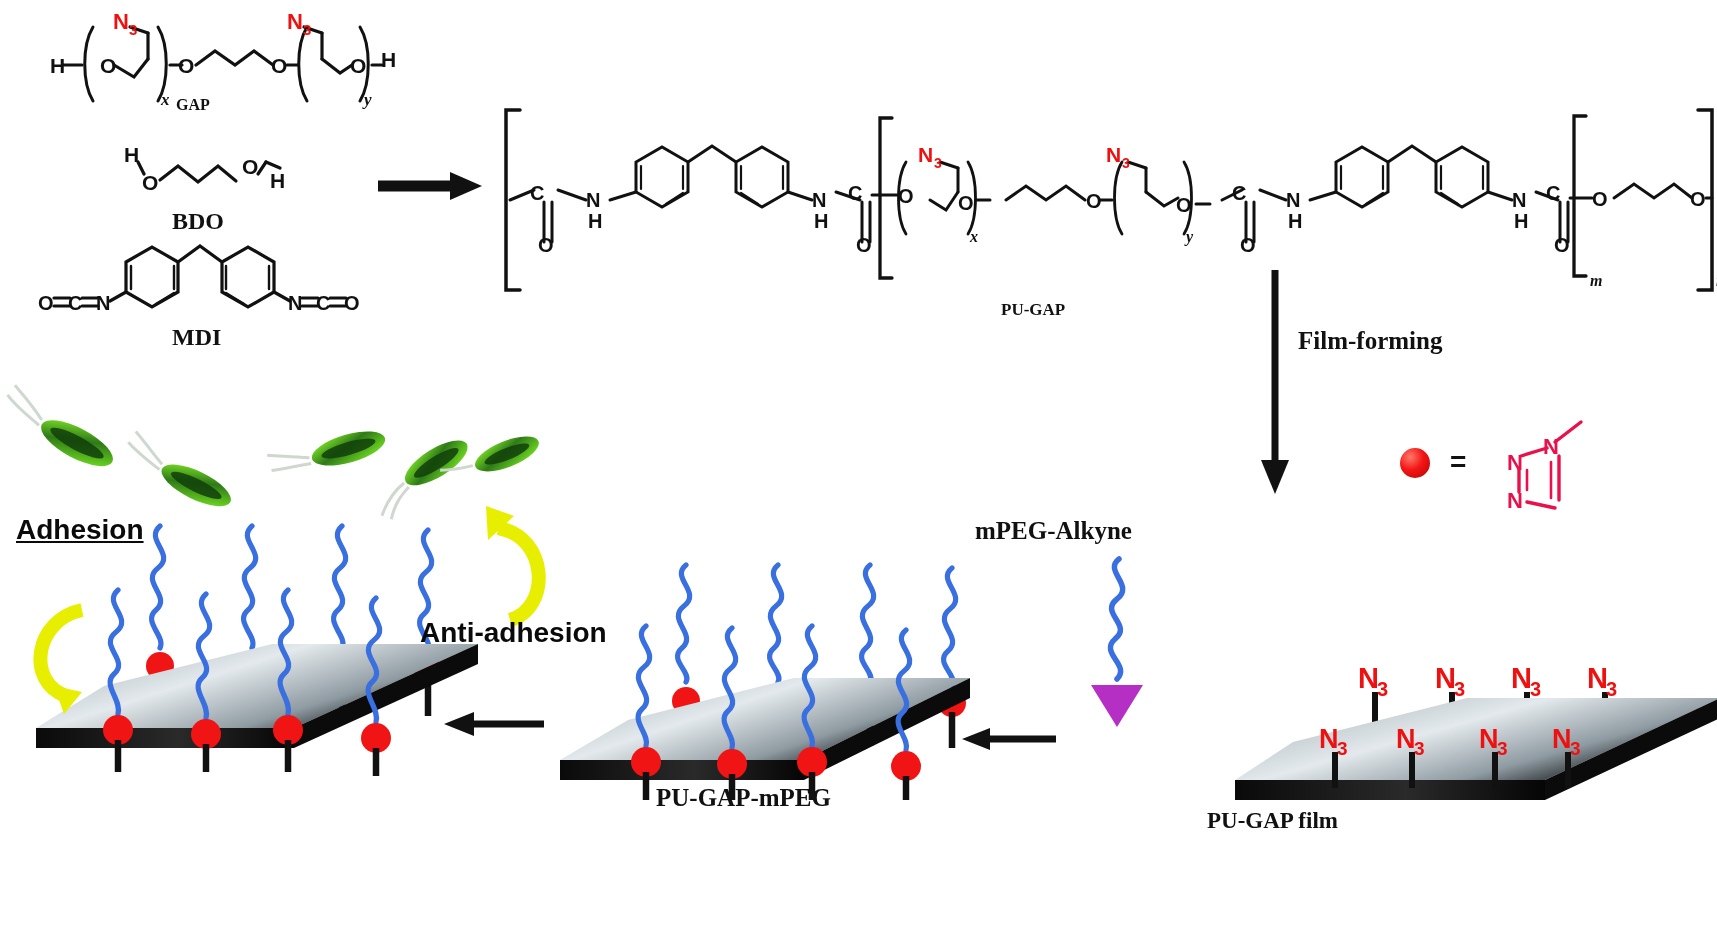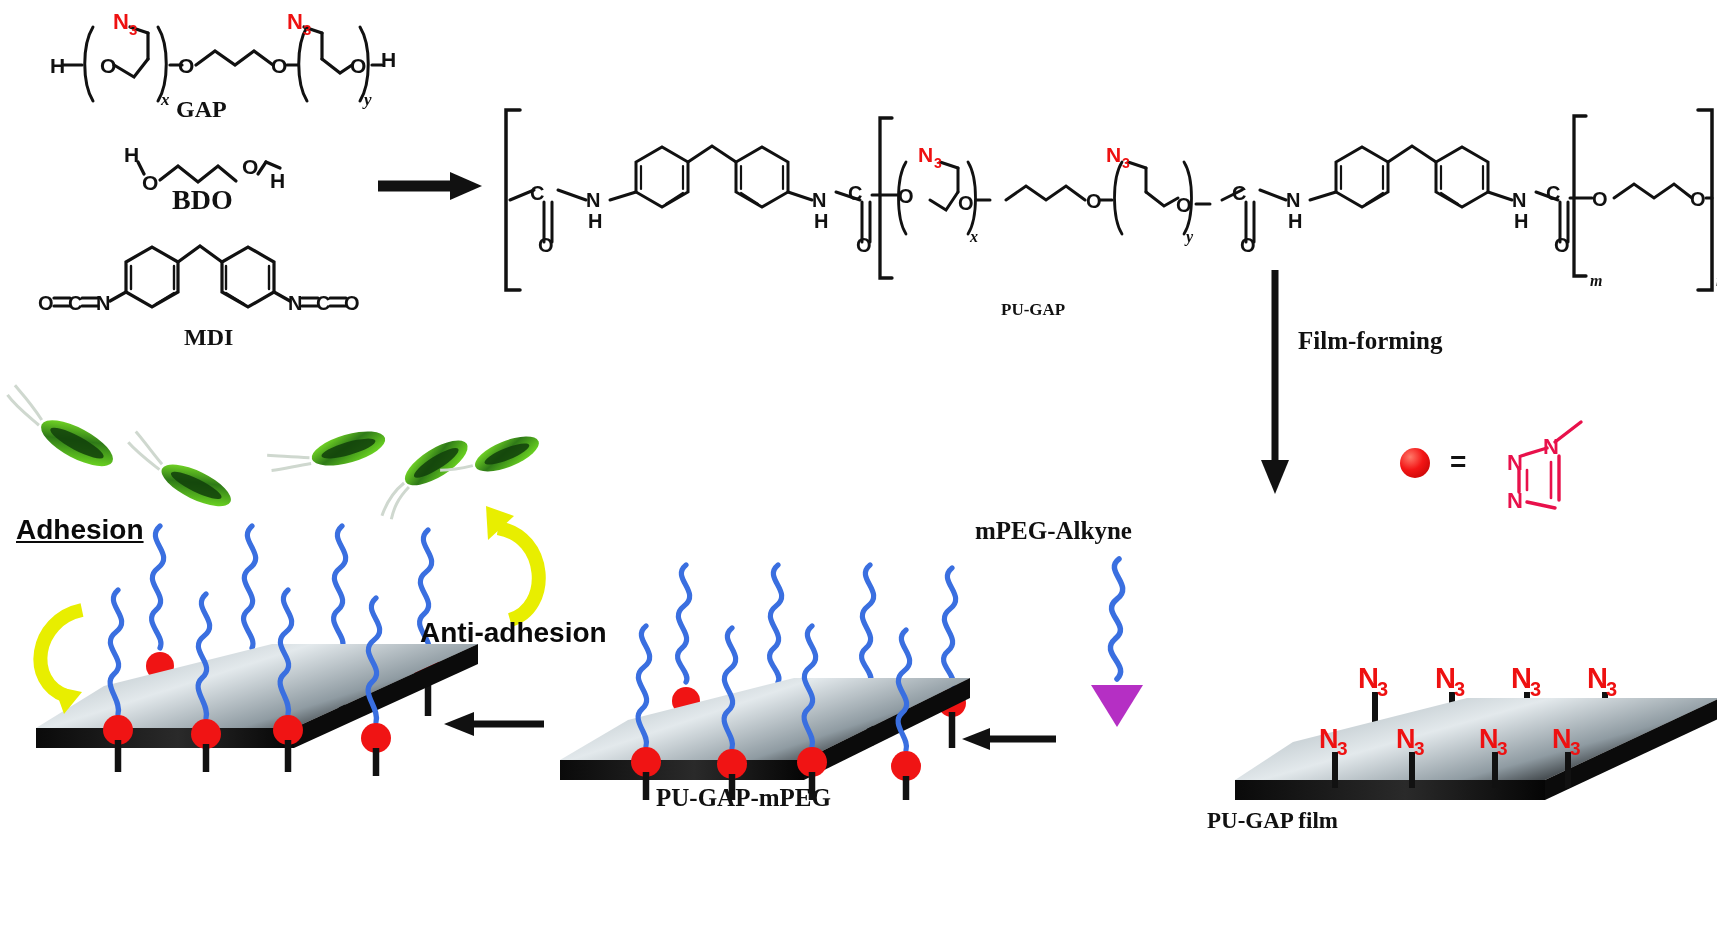--- a/index.html
+++ b/index.html
@@ -51,35 +51,35 @@
     <text class="atom" x="241" y="68" font-size="21">O</text>
     <text class="atom" x="320" y="68" font-size="21">O</text>
     <text class="atom" x="351" y="62" font-size="21">H</text>
     <text class="n3" x="83" y="24" font-size="22">N</text>
     <text class="n3" x="99" y="30" font-size="15">3</text>
     <text class="n3" x="257" y="24" font-size="22">N</text>
     <text class="n3" x="273" y="30" font-size="15">3</text>
     <text class="sub" x="131" y="100" font-size="17">x</text>
     <text class="sub" x="334" y="100" font-size="17">y</text>
   </svg>
-  <div class="lbl" style="left:176px;top:96px;font-size:24px;">GAP</div>
+  <div class="lbl" style="left:176px;top:96px;font-size:16px;">GAP</div>
 
   <svg style="position:absolute;left:110px;top:140px;" width="210" height="70">
     <g class="bond" stroke-width="3.2">
       <path d="M28,22 L34,34"></path>
       <path d="M50,40 L68,26 L88,42 L108,26 L126,41"></path>
       <path d="M148,34 L156,22"></path>
       <path d="M156,22 L170,28"></path>
     </g>
     <text class="atom" x="14" y="22" font-size="21">H</text>
     <text class="atom" x="32" y="50" font-size="21">O</text>
     <text class="atom" x="132" y="34" font-size="21">O</text>
     <text class="atom" x="160" y="48" font-size="21">H</text>
   </svg>
-  <div class="lbl" style="left:172px;top:184px;font-size:28px;">BDO</div>
+  <div class="lbl" style="left:172px;top:208px;font-size:24px;">BDO</div>
 
   <svg style="position:absolute;left:30px;top:230px;" width="340" height="90">
     <g class="bond" stroke-width="3.2">
 
       <path d="M96,62 L96,32 L122,17 L148,32 L148,62 L122,77 Z"></path>
       <path d="M101,59 L101,36" stroke-width="2.4"></path>
       <path d="M144,36 L144,59" stroke-width="2.4"></path>
       <path d="M126,74 L144,63" stroke-width="2.4"></path>
 
       <path d="M148,32 L170,16 L192,32"></path>
@@ -102,21 +102,21 @@
       <path d="M300,68 L316,68"></path>
         <path d="M300,76 L316,76"></path>
     </g>
     <text class="atom" x="8" y="80" font-size="20">O</text>
     <text class="atom" x="38" y="80" font-size="20">C</text>
     <text class="atom" x="66" y="80" font-size="20">N</text>
     <text class="atom" x="258" y="80" font-size="20">N</text>
     <text class="atom" x="286" y="80" font-size="20">C</text>
     <text class="atom" x="314" y="80" font-size="20">O</text>
   </svg>
-  <div class="lbl" style="left:172px;top:324px;font-size:24px;margin-left:12px;">MDI</div>
+  <div class="lbl" style="left:172px;top:324px;font-size:24px;">MDI</div>
 
   <svg style="position:absolute;left:378px;top:166px;" width="110" height="40">
     <path d="M0,20 L78,20" stroke="#111" stroke-width="11"></path>
     <path d="M72,6 L104,20 L72,34 Z" fill="#111"></path>
   </svg>
 
   <svg style="position:absolute;left:500px;top:100px;" width="1200" height="200">
     <g class="bond" stroke-width="3">
 
       <path d="M20,10 L6,10 L6,190 L20,190" stroke-width="3.5"></path>

